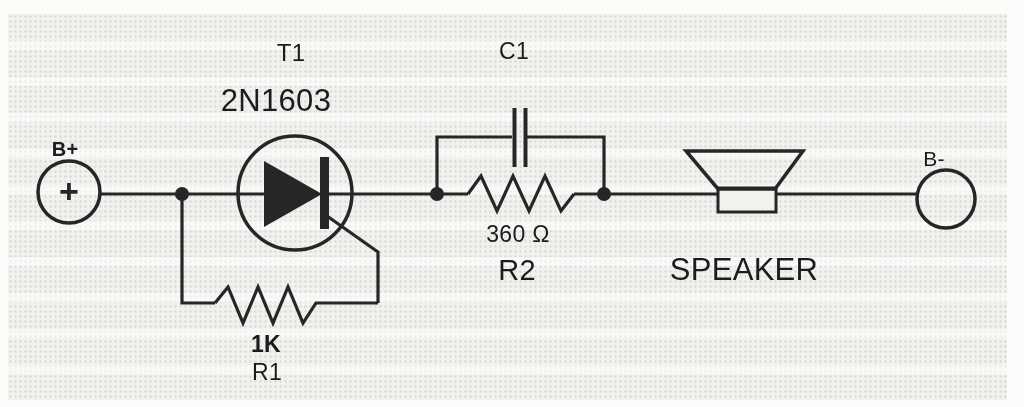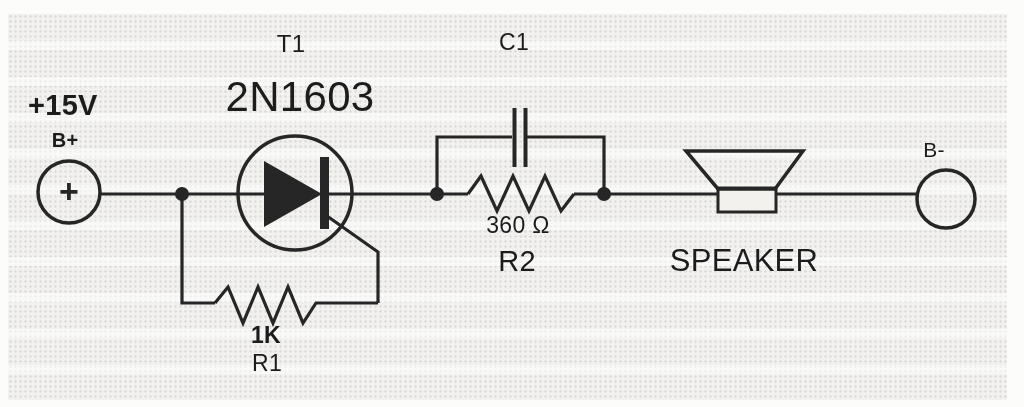--- a/index.html
+++ b/index.html
@@ -18,20 +18,21 @@
   }
   svg.circuit{position:absolute;left:0;top:0;width:1024px;height:407px;}
   .wire{stroke:var(--line,#262626);stroke-width:3.2;fill:none;stroke-linecap:butt;stroke-linejoin:miter;}
   .sym{stroke:var(--line,#262626);stroke-width:3.5;fill:none;}
   .plate{stroke:var(--line,#262626);stroke-width:4;fill:none;}
   .solid{fill:var(--line,#262626);stroke:none;}
   .coil{fill:var(--scan,#f2f1ee);stroke:var(--line,#262626);stroke-width:3;}
   .lbl{
     position:absolute;color:var(--text,#1c1c1c);line-height:1;white-space:nowrap;
     letter-spacing:.3px;
+    margin-top:9px;
   }
   .ctr{transform:translateX(-50%);}
   .bold{font-weight:bold;}
   .plus{
     position:absolute;color:var(--line,#262626);font-weight:bold;font-size:34px;
     line-height:1;transform:translate(-50%,-50%);
   }
 </style>
 </head>
 <body>
@@ -63,26 +64,25 @@
     <rect class="solid" x="320" y="157" width="9" height="72"></rect>
 
     <circle class="solid" cx="182" cy="194" r="7"></circle>
     <circle class="solid" cx="437" cy="194" r="7"></circle>
     <circle class="solid" cx="604" cy="194" r="7"></circle>
 
     <circle class="sym" cx="69" cy="192" r="31"></circle>
     <circle class="sym" cx="946" cy="199" r="29"></circle>
   </svg>
 
-  <div class="lbl bold" style="left:28px;top:91px;font-size:29px;">+15V</div>
   <div class="lbl bold ctr" style="left:65px;top:130px;font-size:20px;">B+</div>
   <div class="plus" style="left:69px;top:191px;">+</div>
 
   <div class="lbl ctr" style="left:291px;top:32px;font-size:24px;">T1</div>
-  <div class="lbl ctr" style="left:300px;top:76px;font-size:42px;">2N1603</div>
+  <div class="lbl ctr" style="left:276px;top:76px;font-size:31px;">2N1603</div>
 
   <div class="lbl ctr" style="left:514px;top:31px;font-size:23px;">C1</div>
 
   <div class="lbl ctr" style="left:518px;top:214px;font-size:23px;">360 Ω</div>
   <div class="lbl ctr" style="left:517px;top:247px;font-size:29px;">R2</div>
 
   <div class="lbl bold ctr" style="left:266px;top:324px;font-size:23px;">1K</div>
   <div class="lbl ctr" style="left:267px;top:352px;font-size:23px;">R1</div>
 
   <div class="lbl ctr" style="left:744px;top:245px;font-size:31px;">SPEAKER</div>

